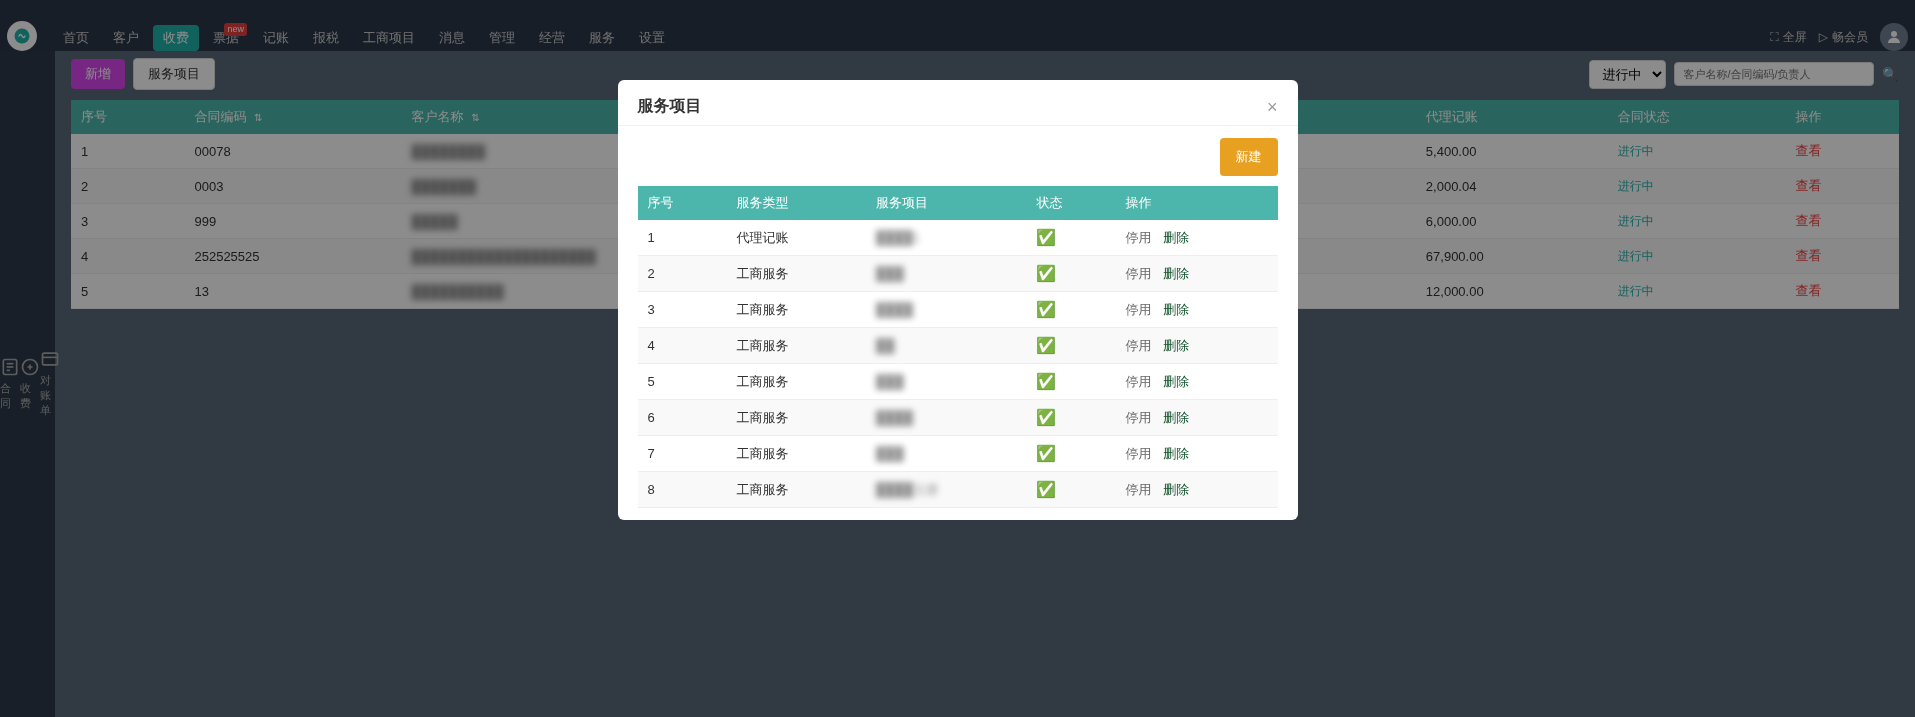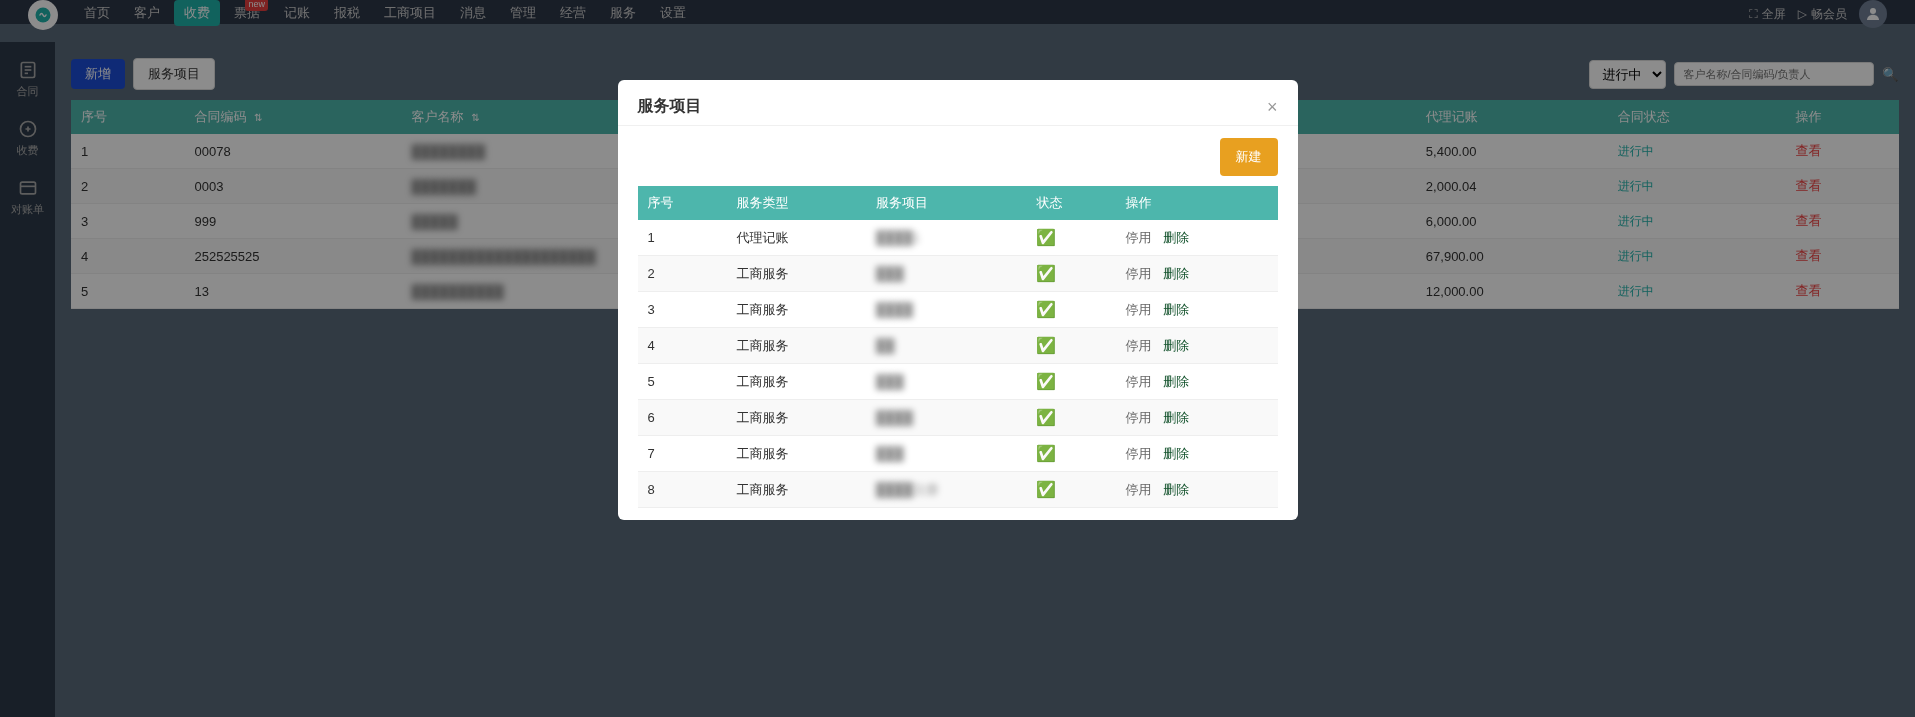--- a/index.html
+++ b/index.html
@@ -1,24 +1,24 @@
 <!DOCTYPE html>
 <html><head>
   <meta charset="utf-8">
   <style>
     * { box-sizing: border-box; margin: 0; padding: 0; }
     body { font-family: 'Microsoft YaHei', Arial, sans-serif; font-size: 13px; background: #5a6a7a; overflow: hidden; }
 
     
     .top-nav {
-      height: 24px;
+      height: 51px;
       background: #2d3748;
       display: flex;
-      align-items: flex-start;
-      padding: 0 28px;
+      align-items: flex-end;
+      padding: 0 7px;
       position: fixed;
       top: 0; left: 0; right: 0;
       z-index: 100;
     }
     .top-nav .logo {
       width: 30px; height: 30px;
       background: #fff;
       border-radius: 50%;
       display: flex; align-items: center; justify-content: center;
       margin-right: 16px;
@@ -59,21 +59,21 @@
       cursor: pointer;
     }
 
     
     .sidebar {
       position: fixed;
       top: 42px; left: 0; bottom: 0;
       width: 55px;
       background: #2d3a4a;
       display: flex;
-      flex-direction: column;
+      flex-direction: row;
       align-items: center;
       padding-top: 8px;
       z-index: 50;
     }
     .sidebar-item {
       width: 100%;
       display: flex;
       flex-direction: column;
       align-items: center;
       padding: 10px 0;
@@ -96,21 +96,21 @@
     }
 
     
     .toolbar {
       display: flex;
       align-items: center;
       gap: 8px;
       margin-bottom: 10px;
     }
     .btn-new-orange {
-      background: #1d4ed8;
+      background: #d946ef;
       color: #fff;
       border: none;
       padding: 6px 14px;
       border-radius: 4px;
       cursor: pointer;
       font-size: 13px;
     }
     .btn-service-item {
       background: #fff;
       color: #333;

